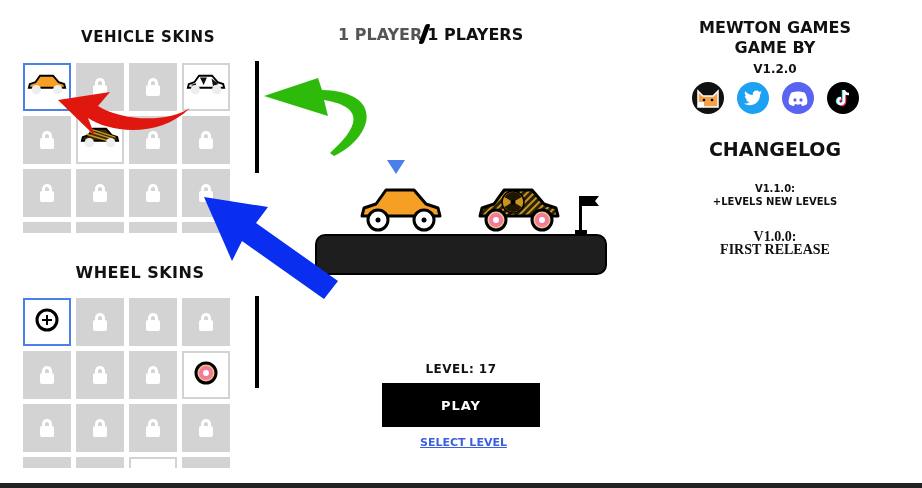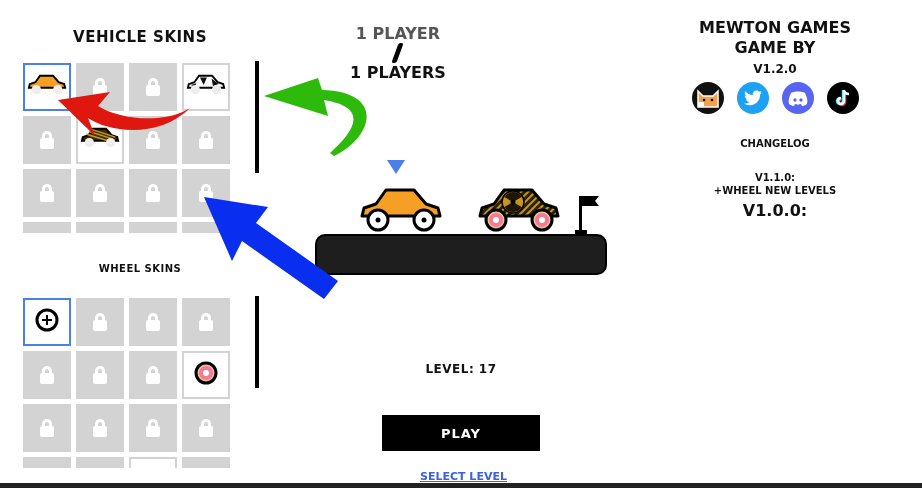--- a/index.html
+++ b/index.html
@@ -8,34 +8,34 @@
   .abs { position: absolute; }
   .title { font-weight: 900; letter-spacing: 0.5px; text-align: center; }
   .grid { position: absolute; display: grid; grid-template-columns: repeat(4, 48px); gap: 5px; overflow: hidden; }
   .cell { width: 48px; height: 48px; background: #d3d3d3; position: relative; display: flex; align-items: center; justify-content: center; }
   .cell.unlocked { background: #fff; border: 2px solid #d3d3d3; }
   .cell.selected { background: #fff; border: 2px solid #4a80e8; }
   .lock { width: 14px; height: 18px; position: relative; }
   .lock .shackle { position: absolute; left: 2px; top: 0; width: 10px; height: 10px; border: 3px solid #fff; border-bottom: none; border-radius: 6px 6px 0 0; }
   .lock .body { position: absolute; left: 0; top: 7px; width: 14px; height: 11px; background: #fff; border-radius: 2px; }
   .vline { position: absolute; width: 4px; background: #000; }
-  .mode { position: absolute; top: 24px; left: 350px; font-size: 16px; display: flex; align-items: center; flex-direction: column; }
+  .mode { position: absolute; top: 24px; left: 338px; font-size: 16px; display: flex; align-items: center; }
   .mode .inactive { color: #555; }
   .slash { display: inline-block; width: 5px; height: 20px; background: #000; transform: skew(-20deg); border-radius: 2px; }
   .platform { position: absolute; left: 315px; top: 234px; width: 292px; height: 41px; background: #1e1e1e; border: 2px solid #000; border-radius: 10px; }
   .right { position: absolute; left: 670px; width: 210px; text-align: center; }
   .social { width: 32px; height: 32px; border-radius: 50%; display: flex; align-items: center; justify-content: center; color: #fff; font-size: 14px; }
-  .play-btn { position: absolute; left: 382px; top: 383px; width: 158px; height: 36px; background: #000; color: #fff; font-size: 13px; display: flex; align-items: center; justify-content: center; letter-spacing: 1px; margin-top: 32px; }
-  .select-level { position: absolute; left: 420px; top: 436px; font-size: 11px; color: #3a5fe0; text-decoration: underline; margin-top: 34px; }
+  .play-btn { position: absolute; left: 382px; top: 383px; width: 158px; height: 44px; background: #000; color: #fff; font-size: 13px; display: flex; align-items: center; justify-content: center; letter-spacing: 1px; }
+  .select-level { position: absolute; left: 420px; top: 436px; font-size: 11px; color: #3a5fe0; text-decoration: underline; }
   .bottom-bar { position: absolute; left: 0; top: 483px; width: 922px; height: 5px; background: #222; }
 </style>
 </head>
 <body>
 
-<div class="abs title" style="left:40px;top:28px;width:200px;font-size:15px;">VEHICLE SKINS</div>
+<div class="abs title" style="left:48px;top:28px;width:200px;font-size:15px;">VEHICLE SKINS</div>
 <div class="grid" id="vgrid" style="left:23px;top:63px;height:170px;">
     <div class="cell selected">
       <span><svg width="40" height="26" viewBox="0 0 86 48">
           <path d="M6,22 L18,18 L28,4 L56,4 L68,18 L80,22 L82,30 L4,30 Z" fill="#f5a024" stroke="#000" stroke-width="4"></path>
           <circle cx="20" cy="34" r="10" fill="#eee"></circle>
           <circle cx="66" cy="34" r="10" fill="#eee"></circle>
         </svg></span>
     </div>
     <div class="cell">
       <div class="lock">
@@ -107,21 +107,21 @@
         <div class="body"></div>
       </div>
     </div>
     <div class="cell"></div>
     <div class="cell"></div>
     <div class="cell"></div>
     <div class="cell"></div>
   </div>
 <div class="vline" style="left:255px;top:61px;height:112px;"></div>
 
-<div class="abs title" style="left:40px;top:263px;width:200px;font-size:10px;">WHEEL SKINS</div>
+<div class="abs title" style="left:40px;top:263px;width:200px;font-size:16px;">WHEEL SKINS</div>
 <div class="grid" id="wgrid" style="left:23px;top:298px;height:170px;">
     <div class="cell selected">
       <span><svg width="26" height="26">
           <circle cx="13" cy="13" r="10" fill="#fff" stroke="#000" stroke-width="3"></circle>
           <rect x="12" y="8" width="2" height="10" fill="#000"></rect>
           <rect x="8" y="12" width="10" height="2" fill="#000"></rect>
         </svg></span>
     </div>
     <div class="cell">
       <div class="lock">
@@ -282,23 +282,24 @@
         </svg>
     </div>
     <div class="social" style="background:#000;">
       <svg width="16" height="18" viewBox="0 0 16 18">
           <path d="M9,1 L9,12 A3,3 0 1,1 6,9" fill="none" stroke="#25f4ee" stroke-width="2.5" transform="translate(-1,0)"></path>
           <path d="M9,1 L9,12 A3,3 0 1,1 6,9" fill="none" stroke="#fe2c55" stroke-width="2.5" transform="translate(1,1)"></path>
           <path d="M9,1 L9,12 A3,3 0 1,1 6,9 M9,1 C9,4 11,5 14,5" fill="none" stroke="#fff" stroke-width="2.5"></path>
         </svg>
     </div>
   </div>
-  <div style="font-size:10px;margin-top:24px;">CHANGELOG</div>
+  <div style="font-size:19px;margin-top:24px;">CHANGELOG</div>
   <div style="font-size:10px;line-height:13px;margin-top:22px;">
     <div>V1.1.0:</div>
-    <div>+WHEEL NEW LEVELS</div>
-  </div>
-  <div style="font-size:16px;line-height:13px;margin-top:7px;">
+    <div>+LEVELS NEW LEVELS</div>
+  </div>
+  <div style="font-size:14px;line-height:13px;margin-top:22px;font-family:Liberation Serif, serif;">
     <div>V1.0.0:</div>
+    <div>FIRST RELEASE</div>
   </div>
 </div>
 
 <div class="bottom-bar"></div>
 
 </body></html>

